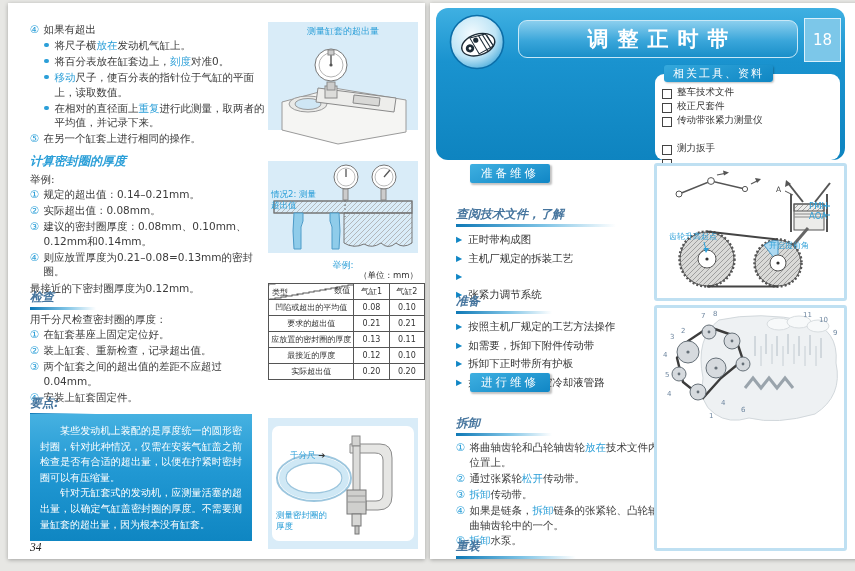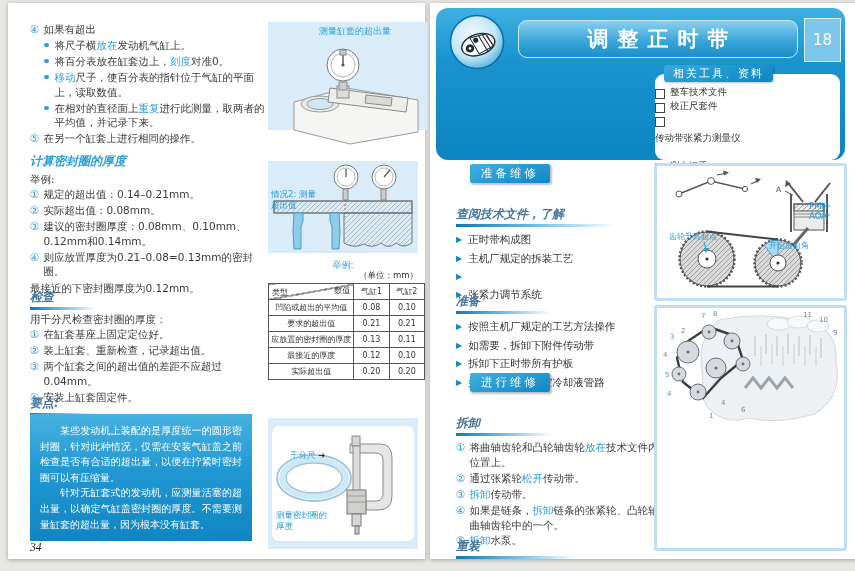--- a/index.html
+++ b/index.html
@@ -144,21 +144,21 @@
     <div class="abs" style="left:22px;top:392px;">
       <div class="h-it">要点:</div>
       <div class="rule" style="width:66px;"></div>
     </div>
 
     <div class="abs note-box" style="left:22px;top:411px;width:222px;box-sizing:border-box;">
       <p>某些发动机上装配的是厚度统一的圆形密封圈，针对此种情况，仅需在安装气缸盖之前检查是否有合适的超出量，以便在拧紧时密封圈可以有压缩量。</p>
       <p>针对无缸套式的发动机，应测量活塞的超出量，以确定气缸盖密封圈的厚度。不需要测量缸套的超出量，因为根本没有缸套。</p>
     </div>
 
-    <div class="figbox" style="top:19px;height:108px;padding-left:12px;">
+    <div class="figbox" style="top:19px;height:108px;">
       <div class="figcap">测量缸套的超出量</div>
       <svg width="150" height="116" viewBox="0 0 150 116">
         <path d="M14 64 L66 50 L138 62 L138 94 L70 106 L14 92 Z" fill="#f5f5f3" stroke="#9a9a9a"></path>
         <ellipse cx="40" cy="66" rx="19" ry="8" fill="#e9e9e7" stroke="#9a9a9a"></ellipse>
         <ellipse cx="40" cy="66" rx="13" ry="5.5" fill="#cfe6f4" stroke="#9a9a9a"></ellipse>
         <polygon points="50,50 128,60 126,74 48,64" fill="#ededeb" stroke="#8a8a8a"></polygon>
         <polygon points="86,57 112,60 111,68 85,65" fill="#d8d8d6" stroke="#8a8a8a"></polygon>
         <rect x="57" y="48" width="12" height="12" fill="#dcdcda" stroke="#8a8a8a"></rect>
         <rect x="59" y="44" width="8" height="8" fill="#cccccb" stroke="#8a8a8a"></rect>
         <circle cx="63" cy="27" r="16" fill="#fff" stroke="#777"></circle>
@@ -285,31 +285,31 @@
           <line x1="41" y1="25.5" x2="44" y2="38" stroke="#1c2b36"></line>
           <circle cx="21" cy="33" r="4.2" fill="#1c2b36"></circle>
           <circle cx="21" cy="33" r="1.4" fill="#fff"></circle>
           <circle cx="29" cy="27" r="2.6" fill="#1c2b36"></circle>
         </g>
       </svg>
       <div id="rp-titlebar">调整正时带</div>
       <div id="rp-chapter">18</div>
 
 
-      <div class="info-box" style="left:219px;top:66px;width:185px;height:86px;padding:12px 0 5px;">
+      <div class="info-box" style="left:219px;top:66px;width:185px;height:86px;padding:12px 7px 5px;">
         <div class="info-badge">相关工具、资料</div>
         <div class="chk-row" style="font-size:9.5px;line-height:1.32;margin-bottom:1px;">
           <span class="chk"></span>
           <span>整车技术文件</span>
         </div>
         <div class="chk-row" style="font-size:9.5px;line-height:1.32;margin-bottom:1px;">
           <span class="chk"></span>
           <span>校正尺套件</span>
         </div>
-        <div class="chk-row" style="font-size:9.5px;line-height:1.32;margin-bottom:15px;flex-direction:column;">
+        <div class="chk-row" style="font-size:9.5px;line-height:1.32;margin-bottom:15px;">
           <span class="chk"></span>
           <span>传动带张紧力测量仪</span>
         </div>
         <div class="chk-row" style="font-size:9.5px;line-height:1.32;margin-bottom:1px;">
           <span class="chk"></span>
           <span>测力扳手</span>
         </div>
         <div class="chk-row" style="font-size:9.5px;line-height:1.32;flex-direction:column;">
           <span class="chk"></span>
           <span>完整的正时带套件（齿轮+传动带），水泵（根据主机厂的规定）</span>

